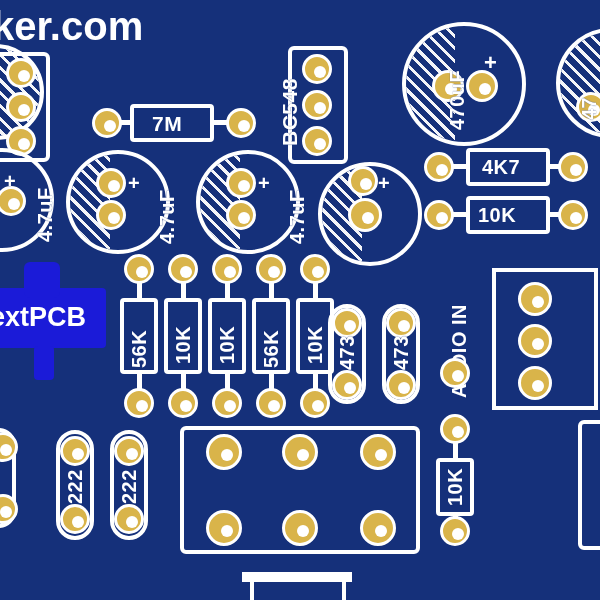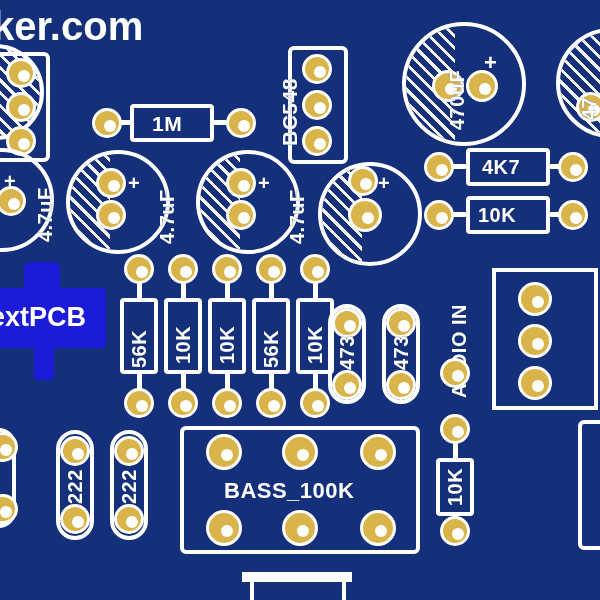--- a/index.html
+++ b/index.html
@@ -118,21 +118,21 @@
 
   <div class="resistor-body" style="left:130px; top:104px; width:84px; height:38px; border-radius:4px;"></div>
   <div class="wire" style="left:118px; top:120px; width:16px; height:5px;"></div>
   <div class="wire" style="left:210px; top:120px; width:20px; height:5px;"></div>
   <div class="pad" style="left:92px; top:108px; width:30px; height:30px;">
       <div class="pad-in" style="left:9px; top:9px; width:12px; height:12px;"></div>
     </div>
   <div class="pad" style="left:226px; top:108px; width:30px; height:30px;">
       <div class="pad-in" style="left:9px; top:9px; width:12px; height:12px;"></div>
     </div>
-  <div class="label" style="left:152px; top:112px; font-size:21px;">1M</div>
+  <div class="label" style="left:152px; top:112px; font-size:21px;">7M</div>
 
   <div class="silk" style="left:288px; top:46px; width:60px; height:118px; border-radius:6px;"></div>
   <div class="pad" style="left:302px; top:54px; width:30px; height:30px;">
       <div class="pad-in" style="left:9px; top:9px; width:12px; height:12px;"></div>
     </div>
   <div class="pad" style="left:302px; top:90px; width:30px; height:30px;">
       <div class="pad-in" style="left:9px; top:9px; width:12px; height:12px;"></div>
     </div>
   <div class="pad" style="left:302px; top:126px; width:30px; height:30px;">
       <div class="pad-in" style="left:9px; top:9px; width:12px; height:12px;"></div>
@@ -352,21 +352,20 @@
     </div>
   <div class="pad" style="left:206px; top:510px; width:36px; height:36px;">
       <div class="pad-in" style="left:12px; top:12px; width:12px; height:12px;"></div>
     </div>
   <div class="pad" style="left:282px; top:510px; width:36px; height:36px;">
       <div class="pad-in" style="left:12px; top:12px; width:12px; height:12px;"></div>
     </div>
   <div class="pad" style="left:360px; top:510px; width:36px; height:36px;">
       <div class="pad-in" style="left:12px; top:12px; width:12px; height:12px;"></div>
     </div>
-  <div class="label" style="left:224px; top:478px; font-size:22px;">BASS_100K</div>
 
   <div class="silk-fill" style="left:242px; top:572px; width:110px; height:10px;"></div>
   <div class="silk" style="left:250px; top:578px; width:96px; height:30px;"></div>
 
   <div class="pad" style="left:440px; top:414px; width:30px; height:30px;">
       <div class="pad-in" style="left:9px; top:9px; width:12px; height:12px;"></div>
     </div>
   <div class="wire" style="left:453px; top:442px; width:5px; height:18px;"></div>
   <div class="resistor-body" style="left:436px; top:458px; width:38px; height:58px; border-radius:4px;"></div>
   <div class="wire" style="left:453px; top:514px; width:5px; height:16px;"></div>

